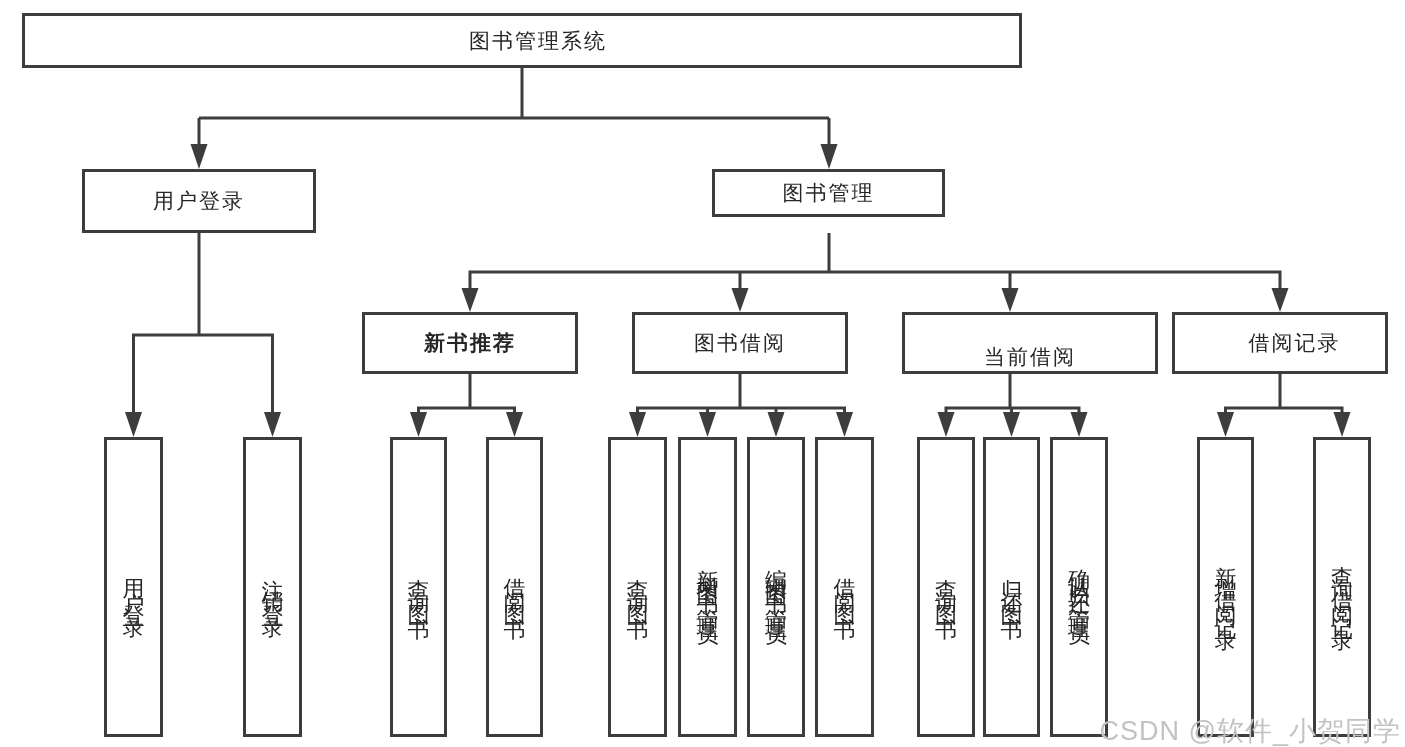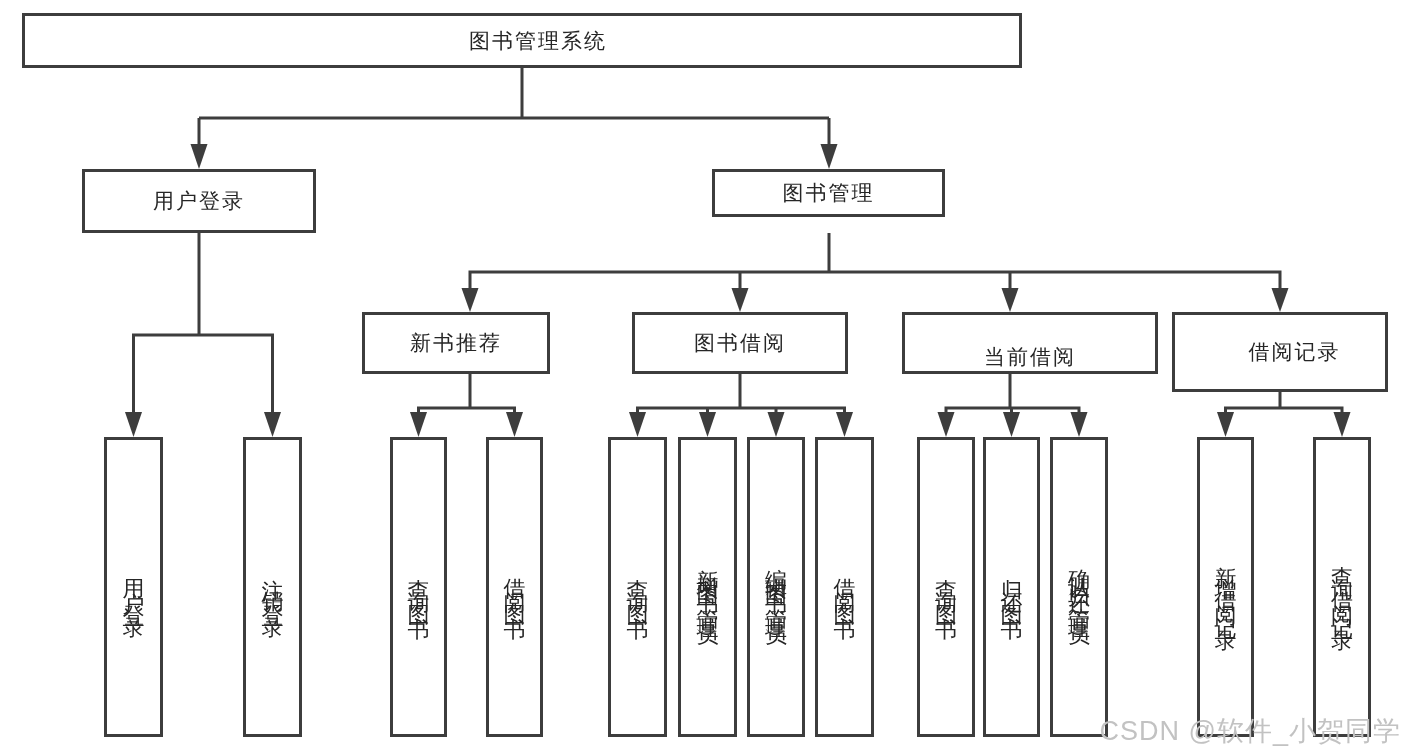--- a/index.html
+++ b/index.html
@@ -109,30 +109,30 @@
     <span>图书管理系统</span>
   </div>
 
   <div class="node h-node" style="left:82px; top:169px; width:234px; height:64px;">
     <span>用户登录</span>
   </div>
   <div class="node h-node" style="left:712px; top:169px; width:233px; height:48px;">
     <span>图书管理</span>
   </div>
 
-  <div class="node h-node" style="left:362px; top:312px; width:188px; height:62px;">
+  <div class="node h-node" style="left:362px; top:312px; width:216px; height:62px;font-weight:bold;">
     <span>新书推荐</span>
   </div>
   <div class="node h-node" style="left:632px; top:312px; width:216px; height:62px;">
     <span>图书借阅</span>
   </div>
   <div class="node h-node" style="left:902px; top:312px; width:256px; height:62px;align-items:flex-end;">
     <span>当前借阅</span>
   </div>
-  <div class="node h-node" style="left:1172px; top:312px; width:216px; height:80px;padding-left:29px;">
+  <div class="node h-node" style="left:1172px; top:312px; width:216px; height:62px;padding-left:29px;">
     <span>借阅记录</span>
   </div>
 
   <div class="node v-node" style="left:104px; top:437px; width:59px; height:300px;">
     <span>用户登录</span>
   </div>
   <div class="node v-node" style="left:243px; top:437px; width:59px; height:300px;">
     <span>注销登录</span>
   </div>
 

